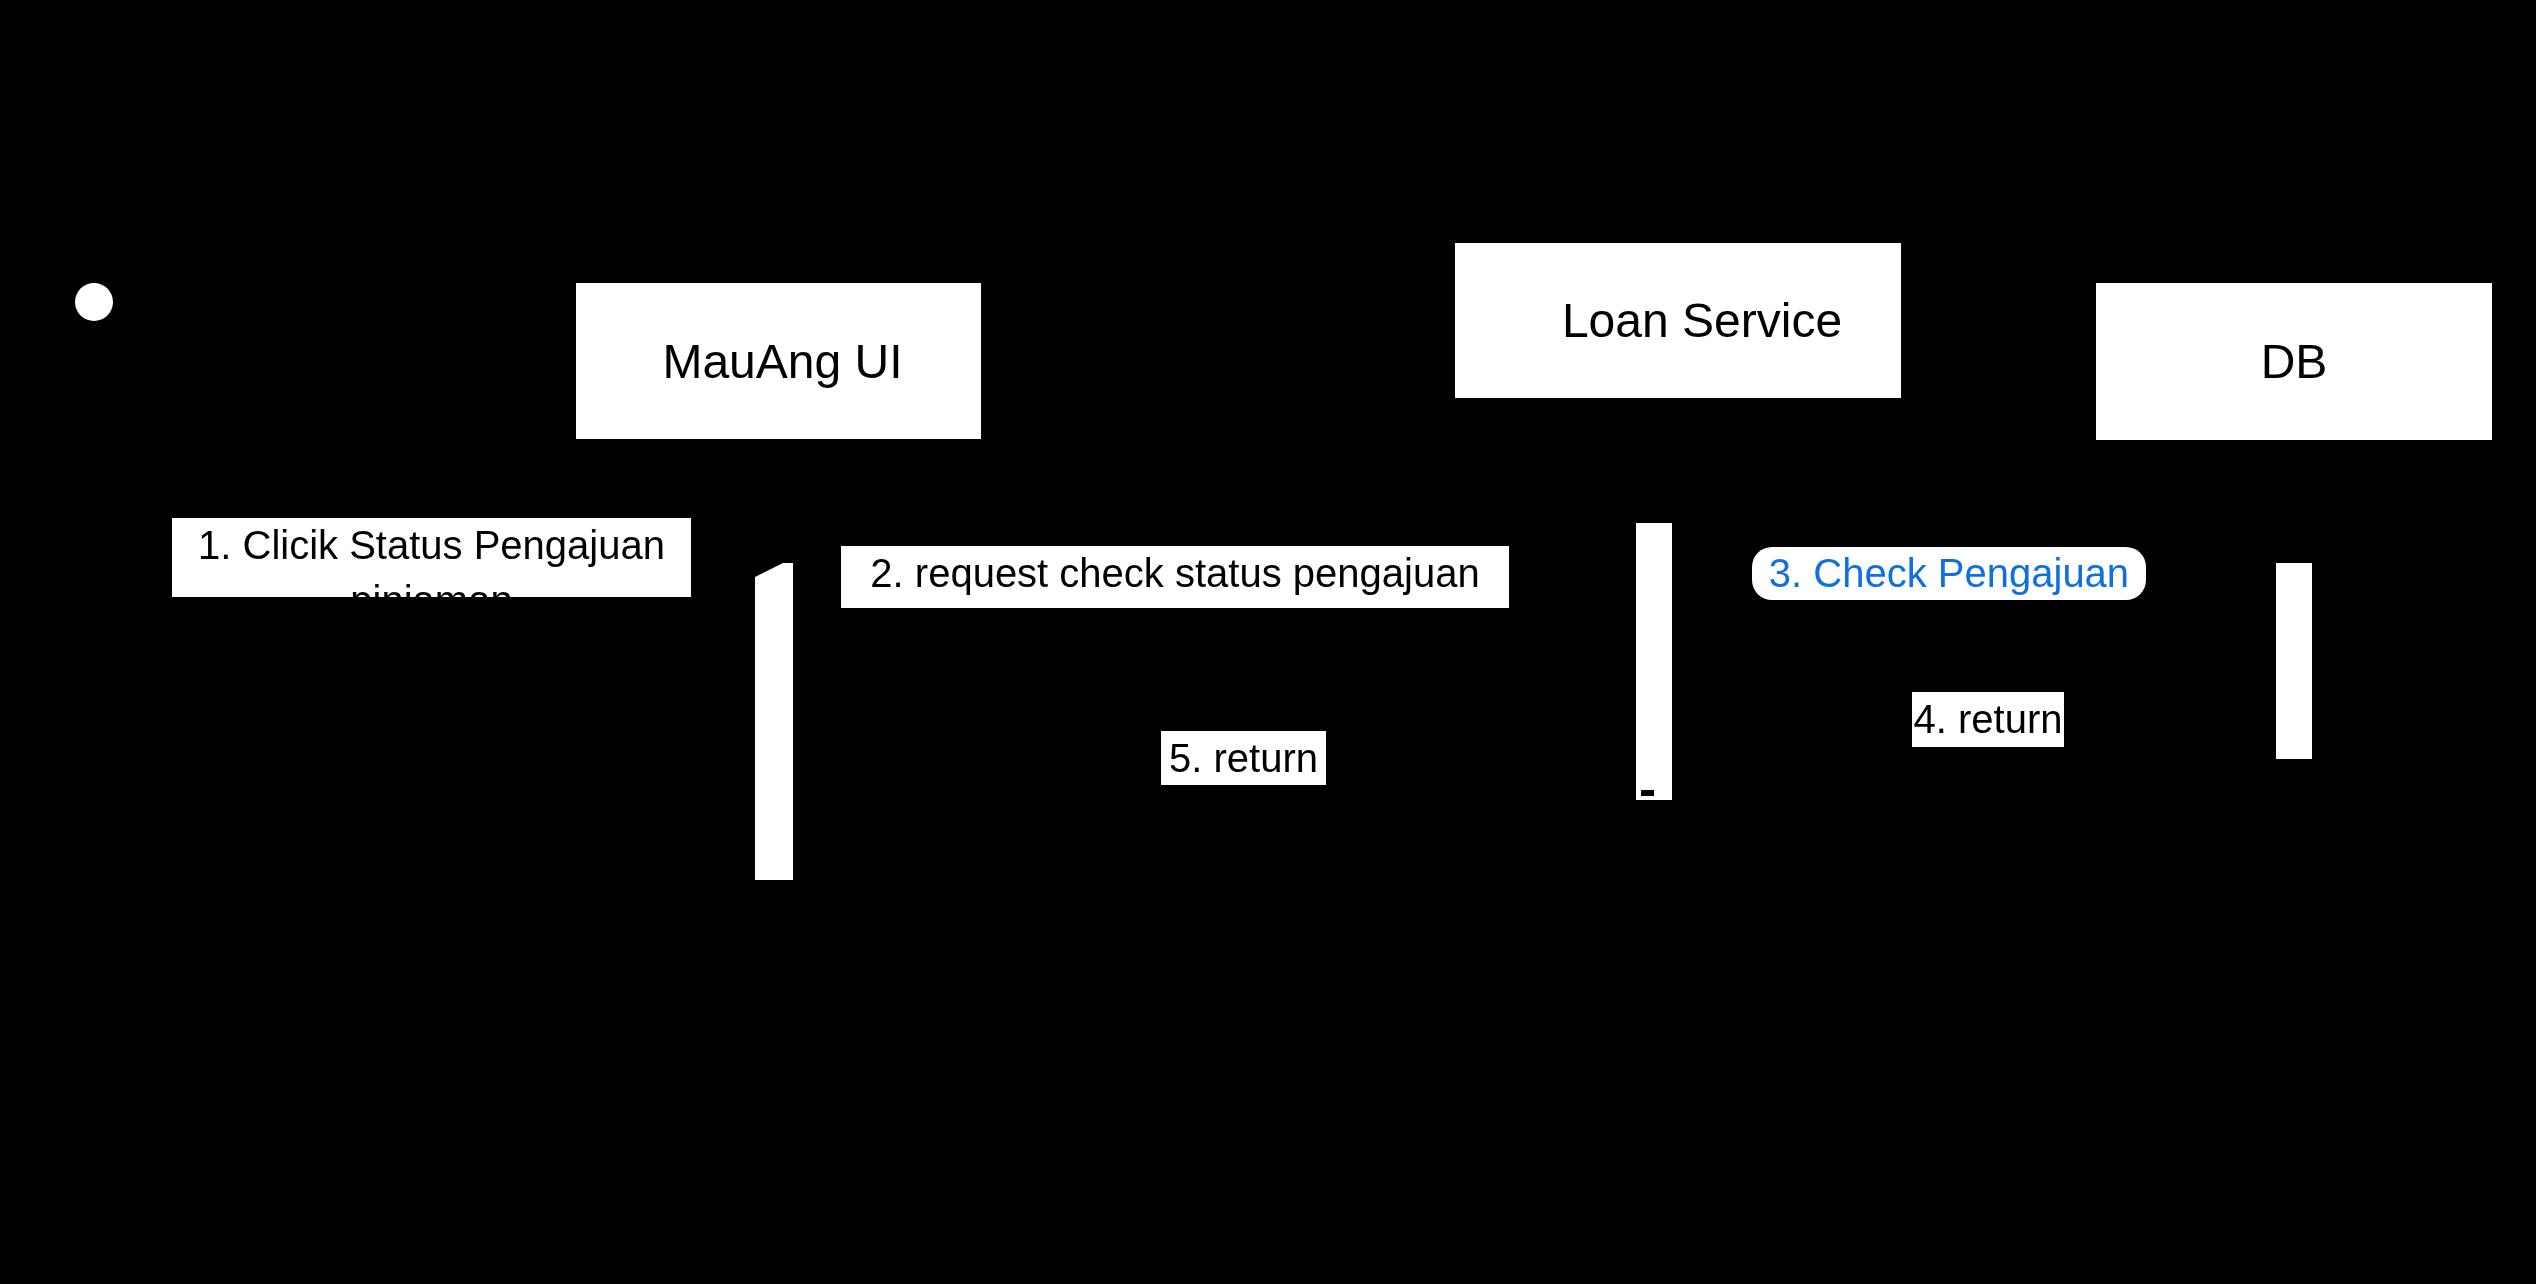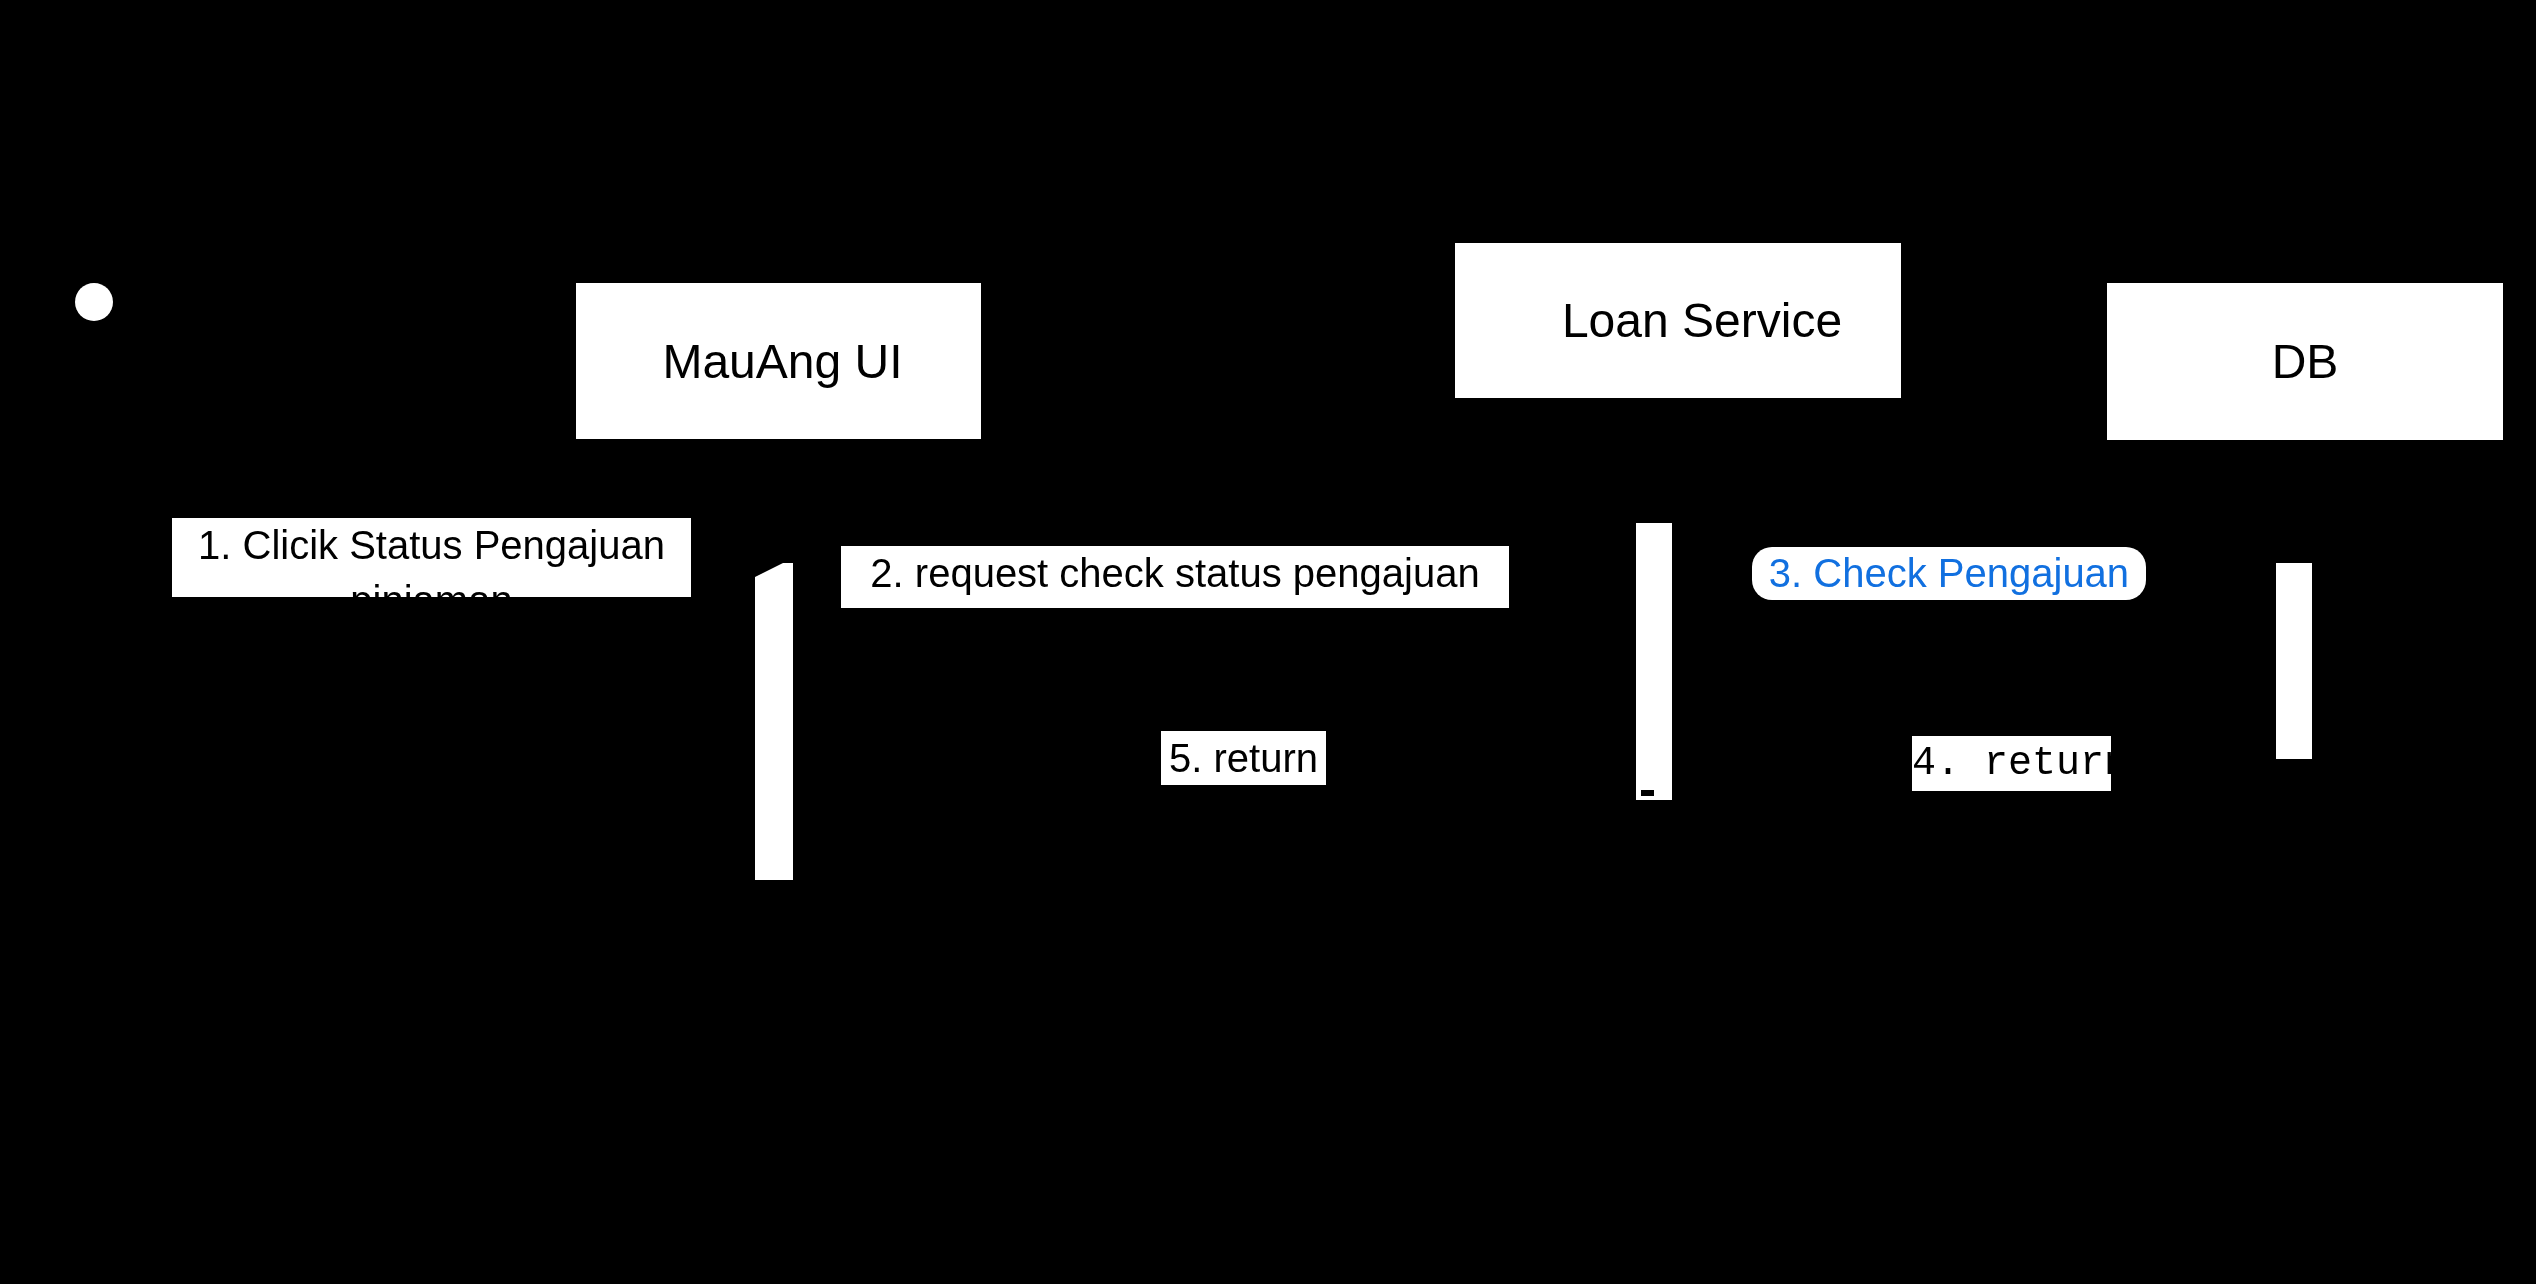--- a/index.html
+++ b/index.html
@@ -31,21 +31,21 @@
     background: #FFFFFF;
     color: #000000;
     display: flex;
     align-items: center;
     justify-content: center;
     font-size: 48px;
     white-space: nowrap;
   }
   .participant.p-mauang { left: 576px;  top: 283px; width: 397px; height: 156px; padding-left: 8px; }
   .participant.p-loan   { left: 1455px; top: 243px; width: 398px; height: 155px; padding-left: 48px; }
-  .participant.p-db     { left: 2096px; top: 283px; width: 396px; height: 157px; margin-left: 11px; }
+  .participant.p-db     { left: 2096px; top: 283px; width: 396px; height: 157px; }
   
   .activation {
     position: absolute;
     background: #FFFFFF;
   }
   .act-mauang { left: 755px;  top: 563px; width: 38px; height: 317px; }
   .act-loan   { left: 1636px; top: 523px; width: 36px; height: 277px; }
   .act-db     { left: 2276px; top: 563px; width: 36px; height: 196px; }
   
   .arrow-notch {
@@ -72,21 +72,21 @@
     background: #FFFFFF;
     color: #000000;
     font-size: 40px;
     text-align: center;
     white-space: pre-line;
   }
   .msg-1 { left: 172px;  top: 518px; width: 519px; height: 79px; line-height: 55px; }
   .msg-2 { left: 841px;  top: 546px; width: 668px; height: 62px;  line-height: 54px; white-space: nowrap; }
   .msg-3 { left: 1752px; top: 547px; width: 394px; height: 53px;  line-height: 53px; white-space: nowrap;
            color: #1170E0; cursor: pointer; border-radius: 20px; }
-  .msg-4 { left: 1912px; top: 736px; width: 199px; height: 55px;  line-height: 55px; white-space: nowrap; font-family: Liberation Mono, monospace; }
+  .msg-4 { left: 1912px; top: 692px; width: 152px; height: 55px;  line-height: 55px; white-space: nowrap; }
   .msg-5 { left: 1145px; top: 731px; width: 165px; height: 54px;  line-height: 54px; white-space: nowrap; margin-left: 16px; }
 </style>
 </head>
 <body>
 
 <div class="canvas">
 
   <div class="actor-head"></div>
 
   <div class="participant p-mauang">

